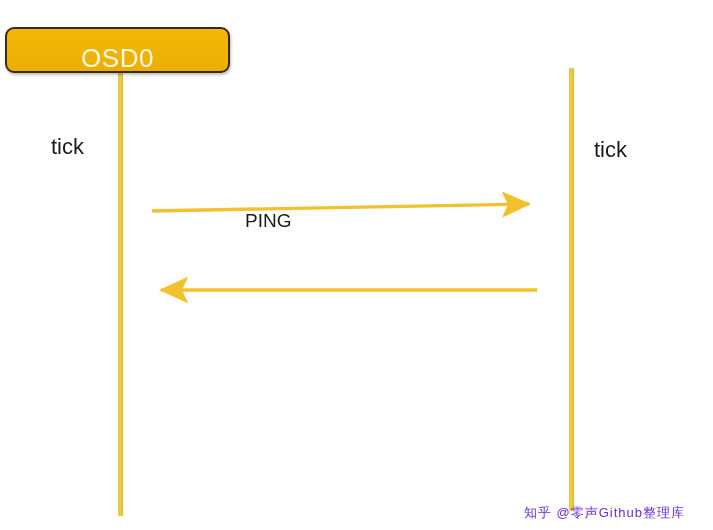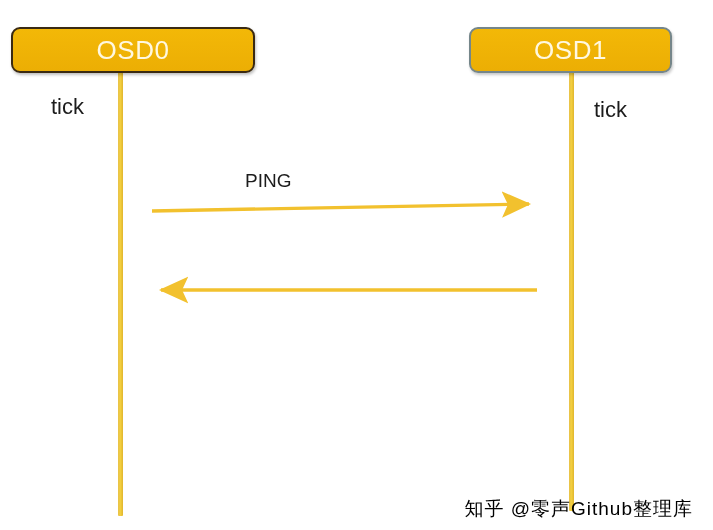--- a/index.html
+++ b/index.html
@@ -44,26 +44,27 @@
   .participant {
     position: absolute;
     box-sizing: border-box;
     border-radius: 9px;
     display: flex;
     align-items: center;
     justify-content: center;
     background: linear-gradient(to bottom,#F3B807,#ECAE04);
   }
   .participant-osd0 {
-    left: 11px;
+    left: 5px;
     top: 27px;
-    width: 244px;
+    width: 225px;
     height: 46px;
     border: 2px solid #3A2A12;
     box-shadow: 1px 2px 3px rgba(0,0,0,0.25);
+    align-items: flex-end;
   }
   .participant-osd1 {
     left: 469px;
     top: 27px;
     width: 203px;
     height: 46px;
     border: 2px solid #75868A;
     box-shadow: 1px 2px 3px rgba(0,0,0,0.22);
   }
   .participant-label {
@@ -75,63 +76,61 @@
   }
 
   
   .text-label {
     position: absolute;
     font-size: 22px;
     color: #1c1c1c;
     line-height: 1;
     white-space: nowrap;
     user-select: none;
+    margin-top: 40px;
   }
   .tick-left  { left: 51px;  top: 96px; }
   .tick-right { left: 594px; top: 99px; }
   .msg-ping   { left: 245px; top: 171px; font-size: 19px; }
   .msg-pong   { left: 244px; top: 314px; font-size: 23px; }
 
   
   #arrows {
     position: absolute;
     left: 0;
     top: 0;
     width: 713px;
     height: 530px;
     pointer-events: none;
   }
 
   
   .watermark {
     position: absolute;
-    right: 20px;
+    right: 28px;
     bottom: 8px;
-    font-size: 19px;
-    color: #000000;
+    font-size: 13px;
+    color: #6d28d9;
     letter-spacing: 1px;
     white-space: nowrap;
     user-select: none;
   }
 </style>
 </head>
 <body>
 
 <div id="canvas">
 
   <div class="lifeline lifeline-left"></div>
   <div class="lifeline lifeline-right"></div>
 
   <div class="participant participant-osd0">
     <span class="participant-label">OSD0</span>
   </div>
 
-  <div class="participant participant-osd1">
-    <span class="participant-label">OSD1</span>
-  </div>
 
   <div class="text-label tick-left">tick</div>
   <div class="text-label tick-right">tick</div>
 
   <svg id="arrows" viewBox="0 0 713 530" xmlns="http://www.w3.org/2000/svg">
     <defs>
       <marker id="arrow-right" markerWidth="9" markerHeight="9" refX="8" refY="4.5" orient="auto" markerUnits="strokeWidth">
         <path d="M0,0.6 L8.6,4.5 L0,8.4 L1.8,4.5 Z" fill="#F2C12E"></path>
       </marker>
       <marker id="arrow-left" markerWidth="9" markerHeight="9" refX="8" refY="4.5" orient="auto" markerUnits="strokeWidth">

